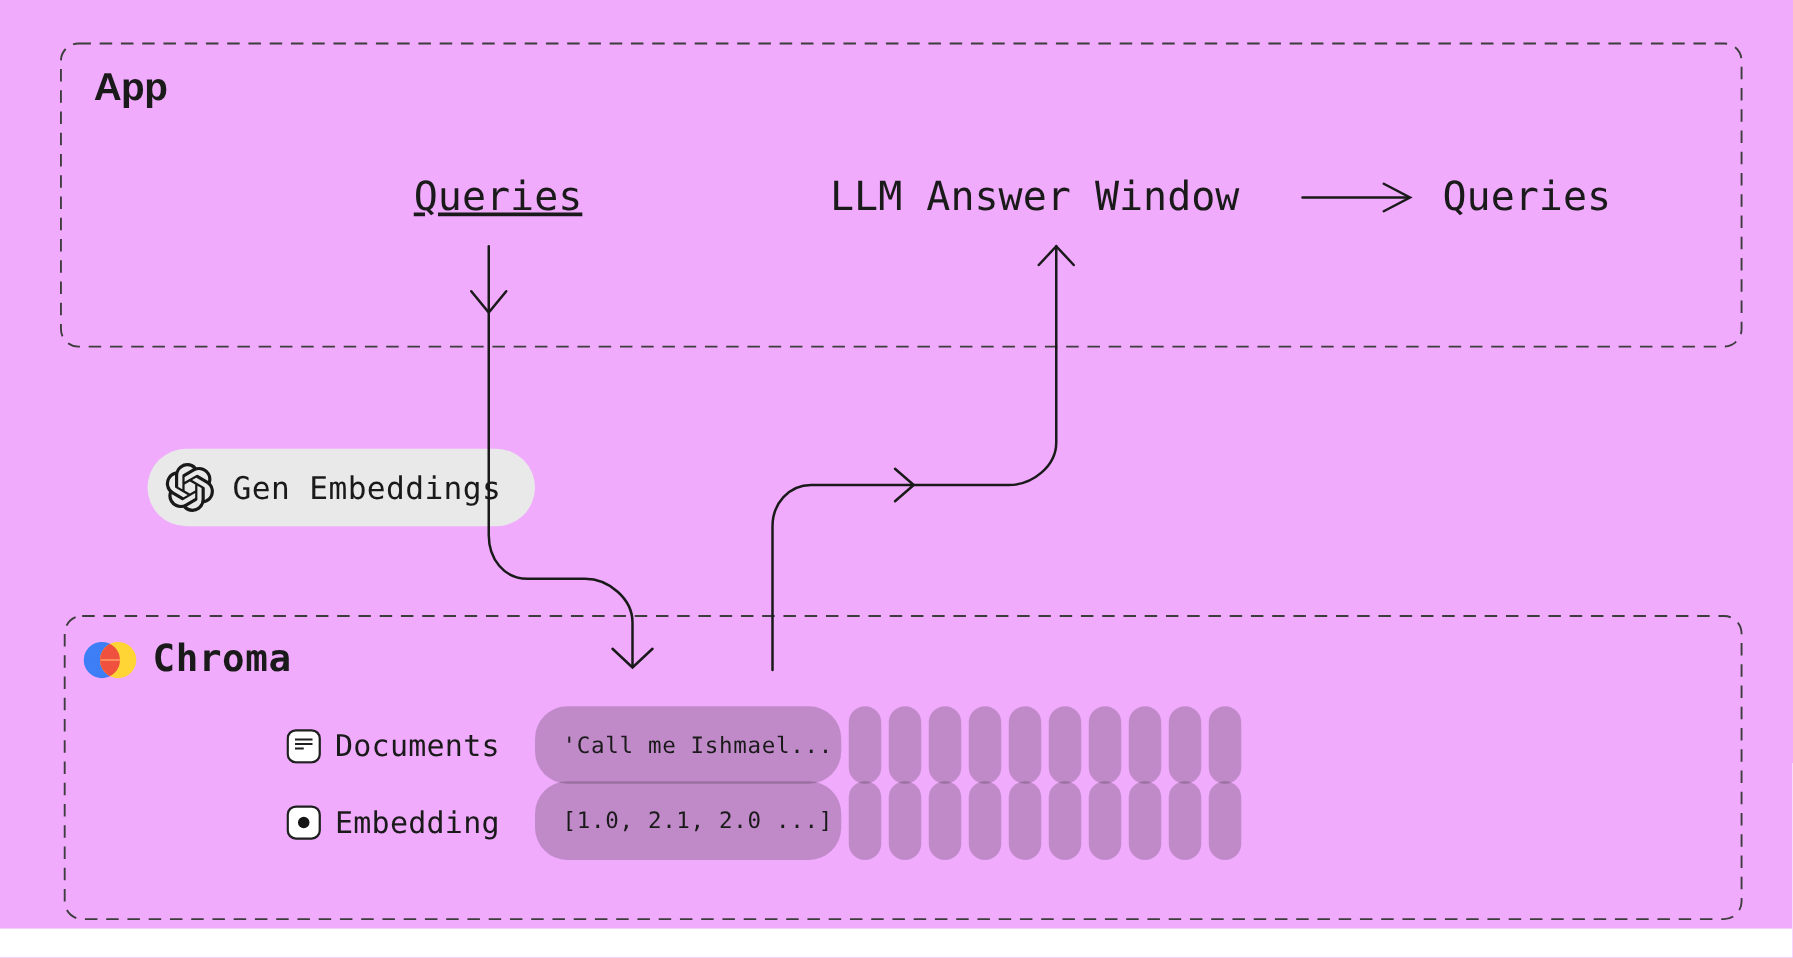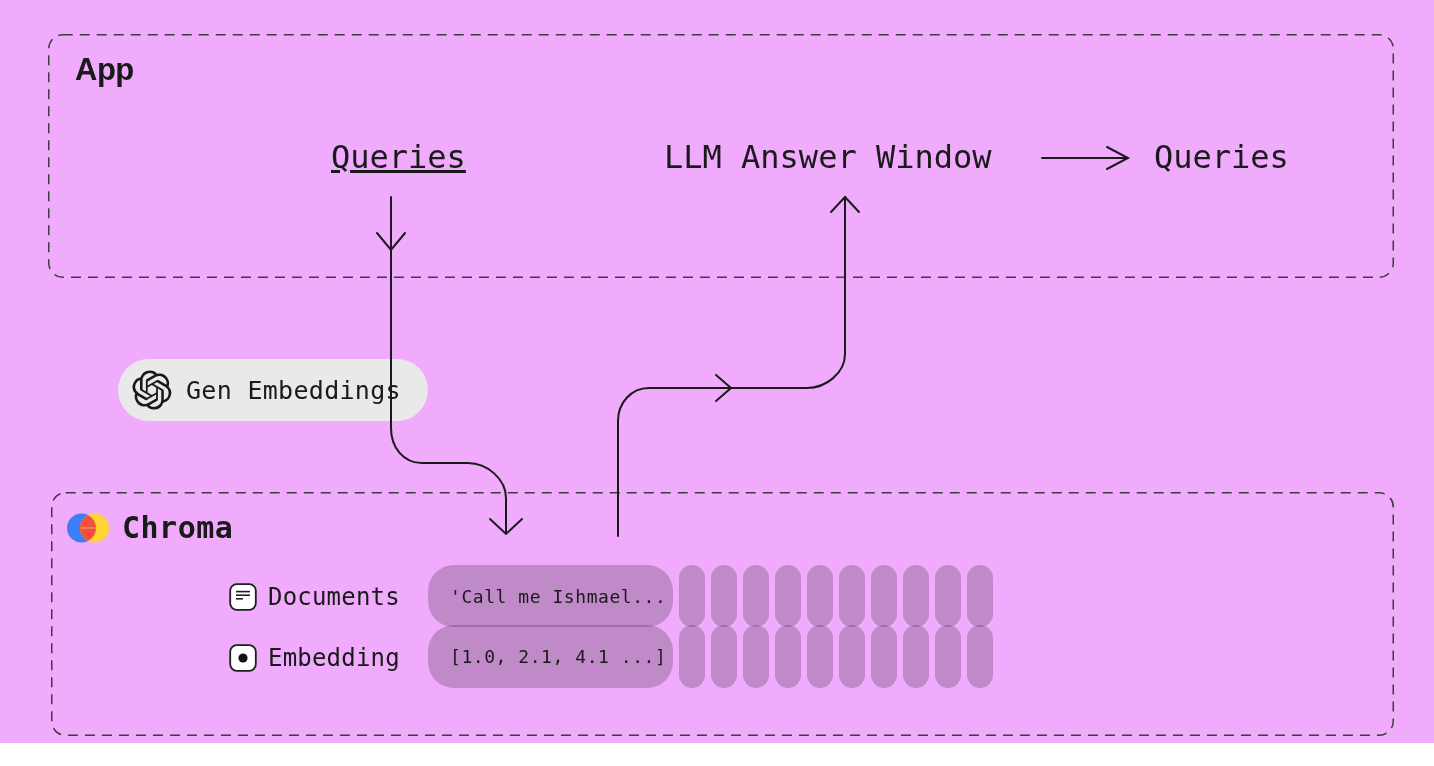--- a/index.html
+++ b/index.html
@@ -119,21 +119,21 @@
         <circle cx="14" cy="14" r="4.6" fill="#141414"></circle>
       </svg>
     </span>
     <span class="txt">Embedding</span>
   </div>
 
   <div class="abs sample-pill sp-top">
     <span class="txt">'Call me Ishmael...</span>
   </div>
   <div class="abs sample-pill sp-bot">
-    <span class="txt">[1.0, 2.1, 4.1 ...]</span>
+    <span class="txt">[1.0, 2.1, 2.0 ...]</span>
   </div>
 
   <div class="abs pill-grid">
       <div class="pill-col">
         <div class="mini-pill"></div>
         <div class="mini-pill bottom"></div>
       </div>
       <div class="pill-col">
         <div class="mini-pill"></div>
         <div class="mini-pill bottom"></div>

